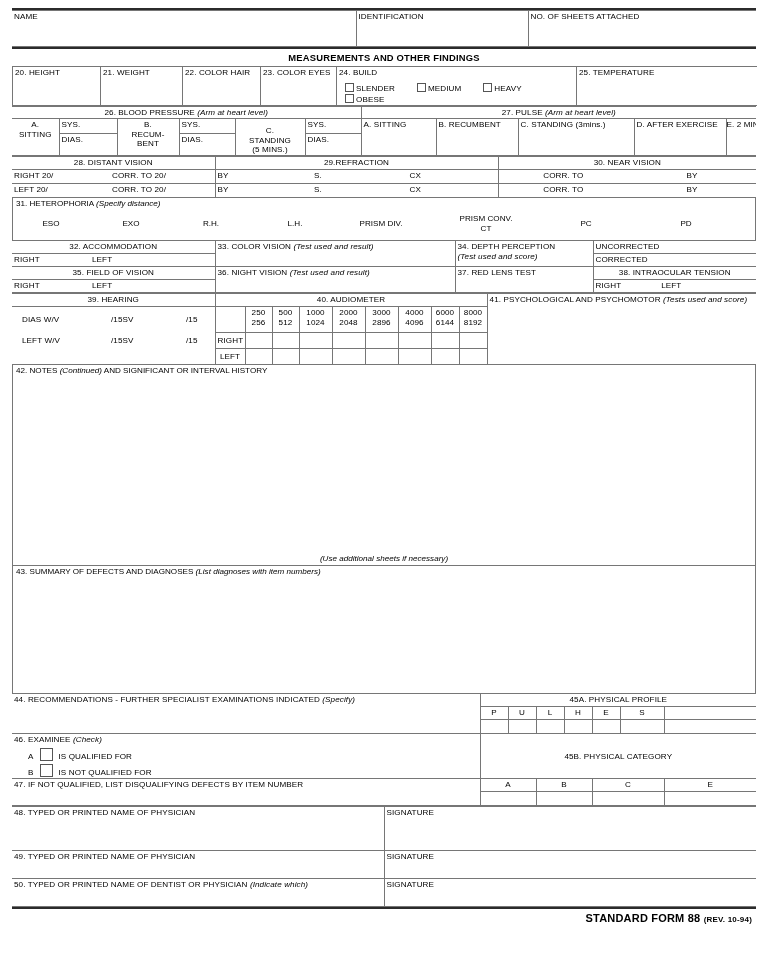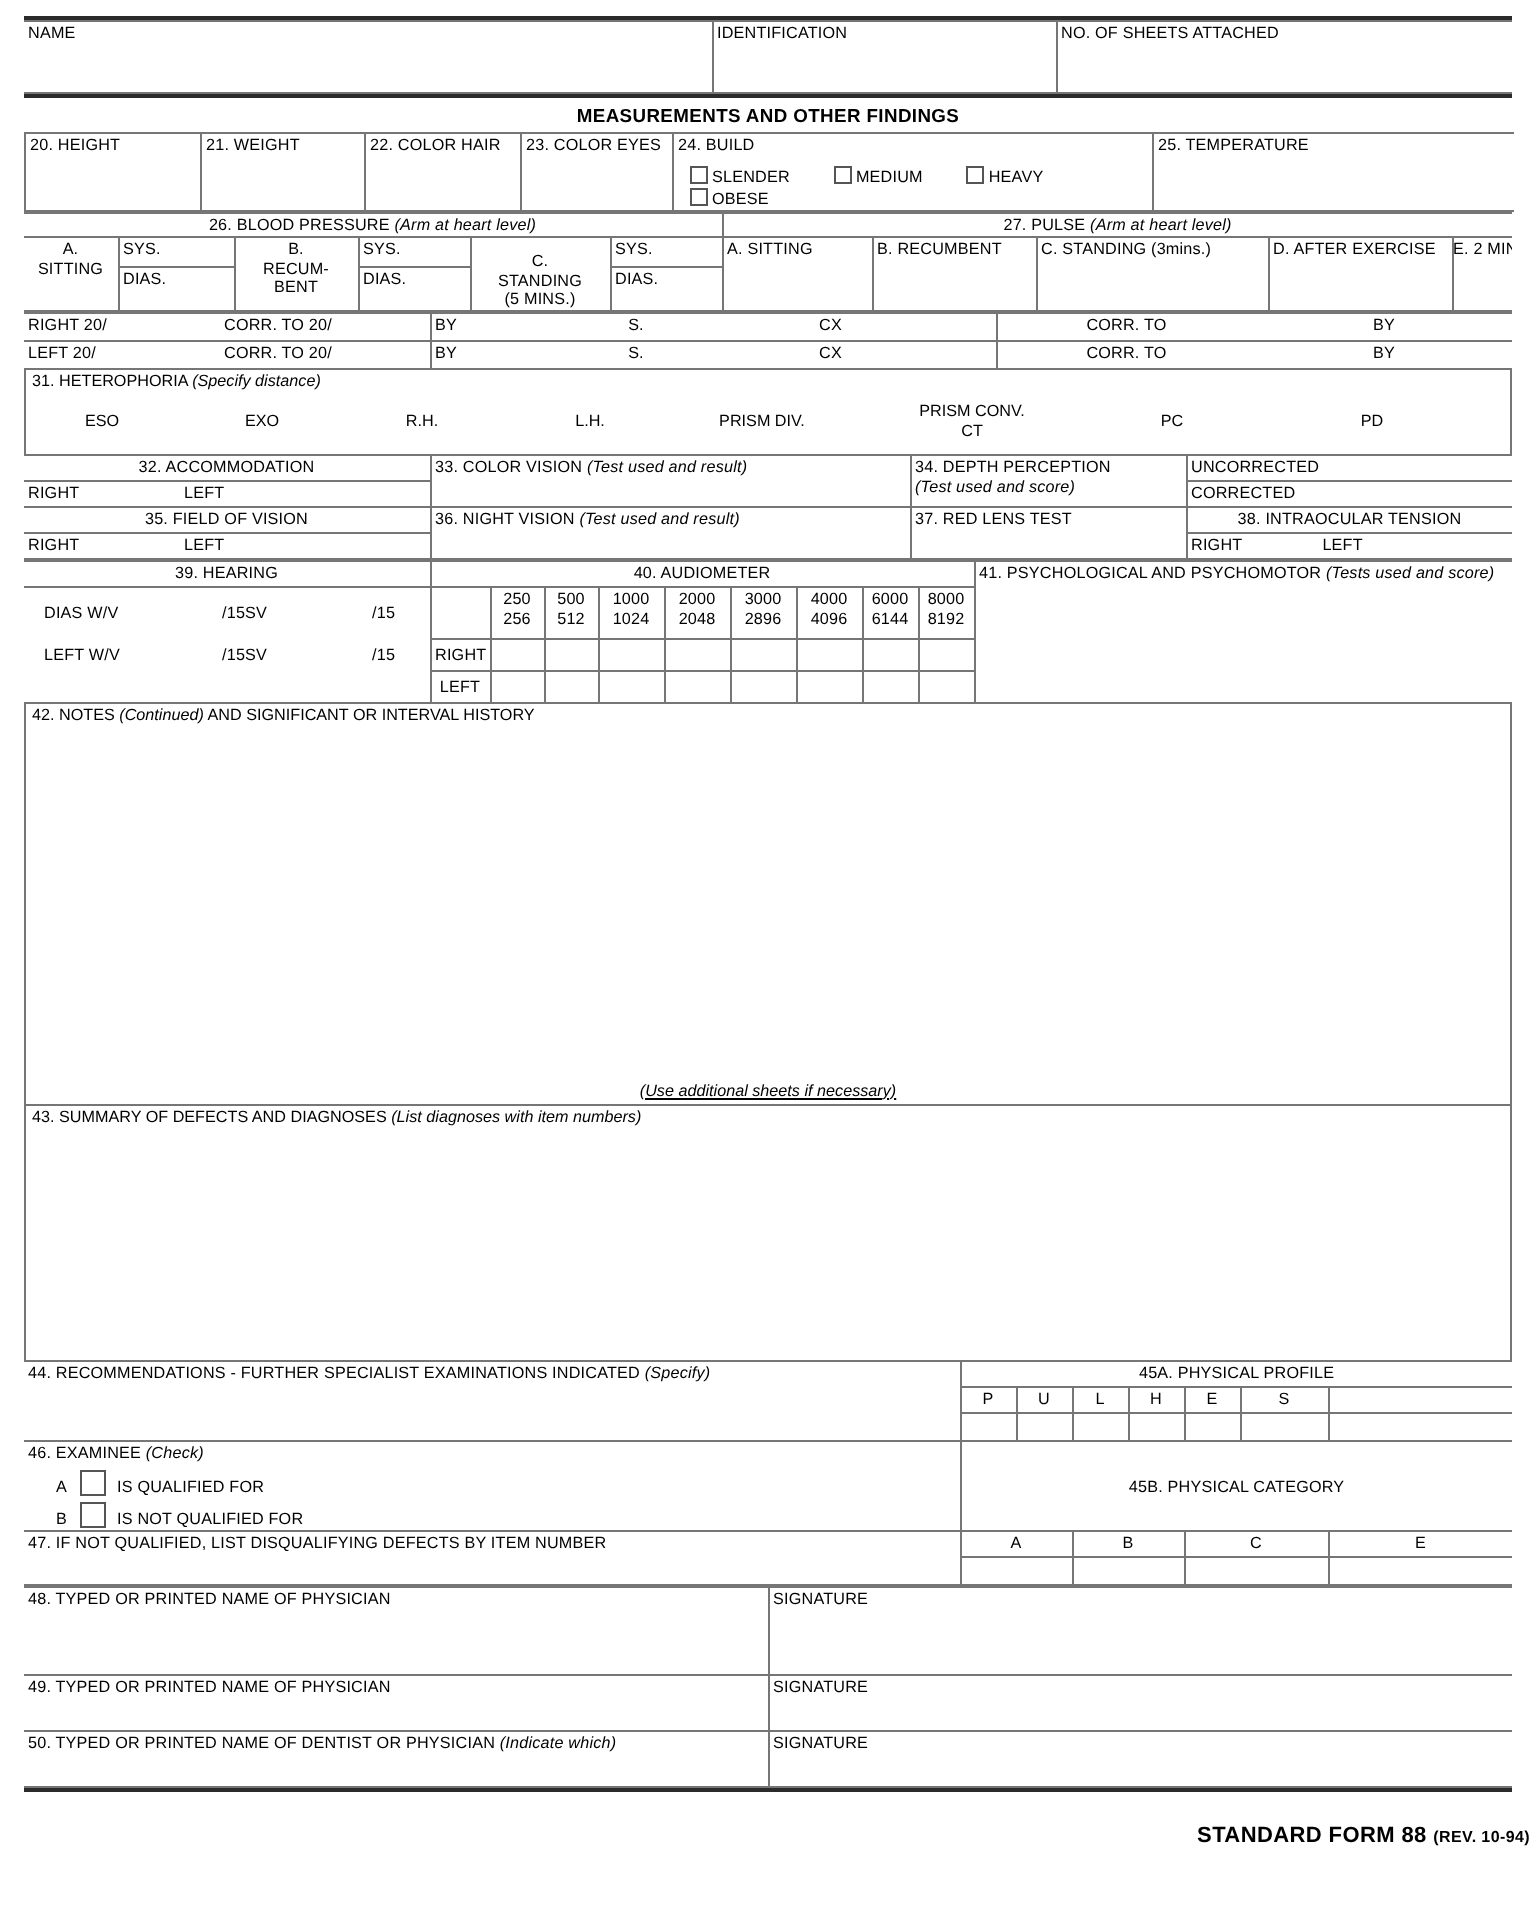--- a/index.html
+++ b/index.html
@@ -115,26 +115,26 @@
   
   .notes-block {
     border-left: 1px solid #767676;
     border-right: 1px solid #767676;
     box-sizing: border-box;
     position: relative;
   }
   .notes-lbl { position: absolute; left: 3px; top: 1px; font-size: 8.1px; }
   .addl {
     position: absolute; width: 100%; text-align: center; bottom: 2px;
-    font-size: 8.1px; font-style: italic; text-decoration: underline;
+    font-size: 8.1px; font-style: italic;
   }
   
   .footer {
     position: absolute;
-    right: 3px;
+    right: 16px;
     top: 912px;
     font-size: 11px;
     font-weight: bold;
     letter-spacing: 0.2px;
   }
   .footer .rev { font-size: 8px; font-weight: bold; }
 </style>
 </head>
 <body>
 
@@ -240,20 +240,25 @@
     <colgroup>
       <col style="width:66px">
           <col style="width:137px">
       <col style="width:48px">
           <col style="width:110px">
           <col style="width:125px">
       <col style="width:130px">
           <col style="width:128px">
     </colgroup>
     <tbody>
+          <tr style="height:13px">
+      <td class="ctr nbl" colspan="2"><span>28. DISTANT VISION</span></td>
+      <td class="ctr" colspan="3"><span>29.REFRACTION</span></td>
+      <td class="ctr nbr" colspan="2"><span>30. NEAR VISION</span></td>
+    </tr>
     <tr style="height:14px">
       <td class="nbl nbr"><span>RIGHT 20/</span></td>
       <td class="nbl"><span style="margin-left:32px">CORR. TO 20/</span></td>
       <td class="nbr"><span>BY</span></td>
       <td class="nbl nbr ctr"><span>S.</span></td>
       <td class="nbl ctr"><span style="margin-right:40px">CX</span></td>
       <td class="nbr ctr"><span>CORR. TO</span></td>
       <td class="nbl nbr ctr"><span>BY</span></td>
     </tr>
     <tr style="height:14px">

